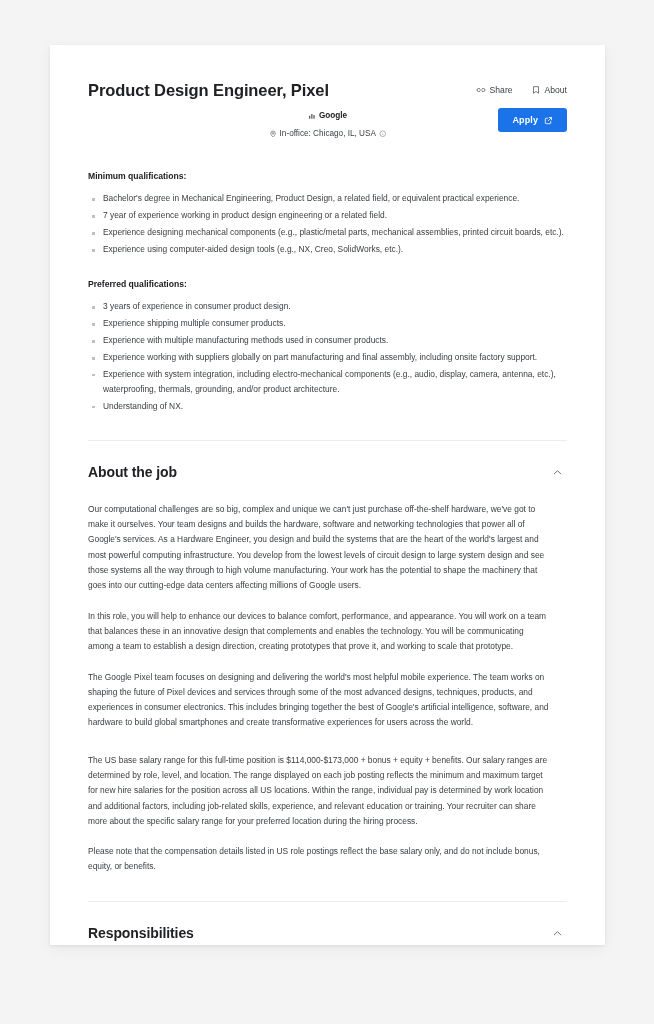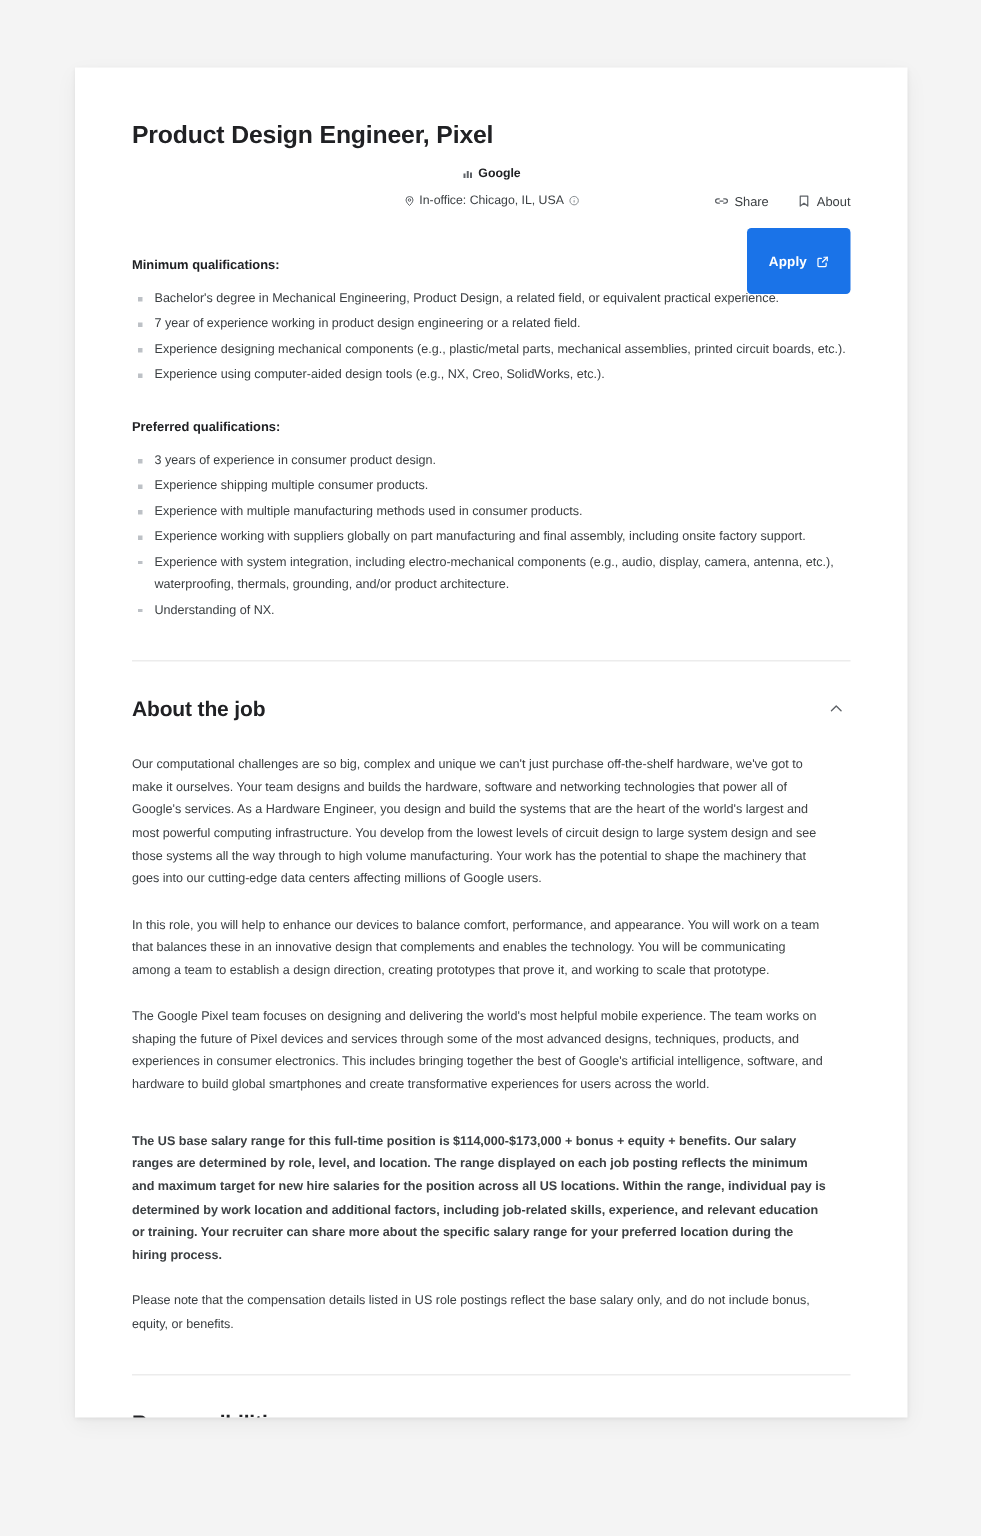--- a/index.html
+++ b/index.html
@@ -87,21 +87,20 @@
     right: 0;
     top: 4px;
     text-align: right;
   }
   .action-links {
     display: flex;
     align-items: center;
     justify-content: flex-end;
     gap: 18px;
     margin-bottom: 13px;
-    margin-top: 44px;
   }
   .action-link {
     display: flex;
     align-items: center;
     gap: 4px;
     font-size: 8.6px;
     color: #3c4043;
     cursor: pointer;
     line-height: 1;
   }
@@ -109,21 +108,21 @@
     display: inline-flex;
     align-items: flex-end;
     justify-content: center;
     gap: 6px;
     background: #1a73e8;
     color: #ffffff;
     font-size: 9px;
     font-weight: bold;
     border: none;
     border-radius: 3px;
-    padding: 17px 14px;
+    padding: 7px 14px;
     cursor: pointer;
     font-family: "Liberation Sans", sans-serif;
     letter-spacing: 0.1px;
   }
 
   
   .quals {
     margin-top: 26px;
   }
   .quals-heading {
@@ -194,21 +193,20 @@
     padding-top: 16px;
   }
   .section-body p {
     font-size: 8.4px;
     line-height: 1.82;
     color: #3c4043;
     margin: 0 16px 15px 0;
   }
   .section-body p.spaced-top {
     margin-top: 22px;
-    font-weight: bold;
   }
 </style>
 </head>
 <body>
 
 <div class="page">
   <div class="card">
     <div class="card-inner">
 
       <div class="header">

